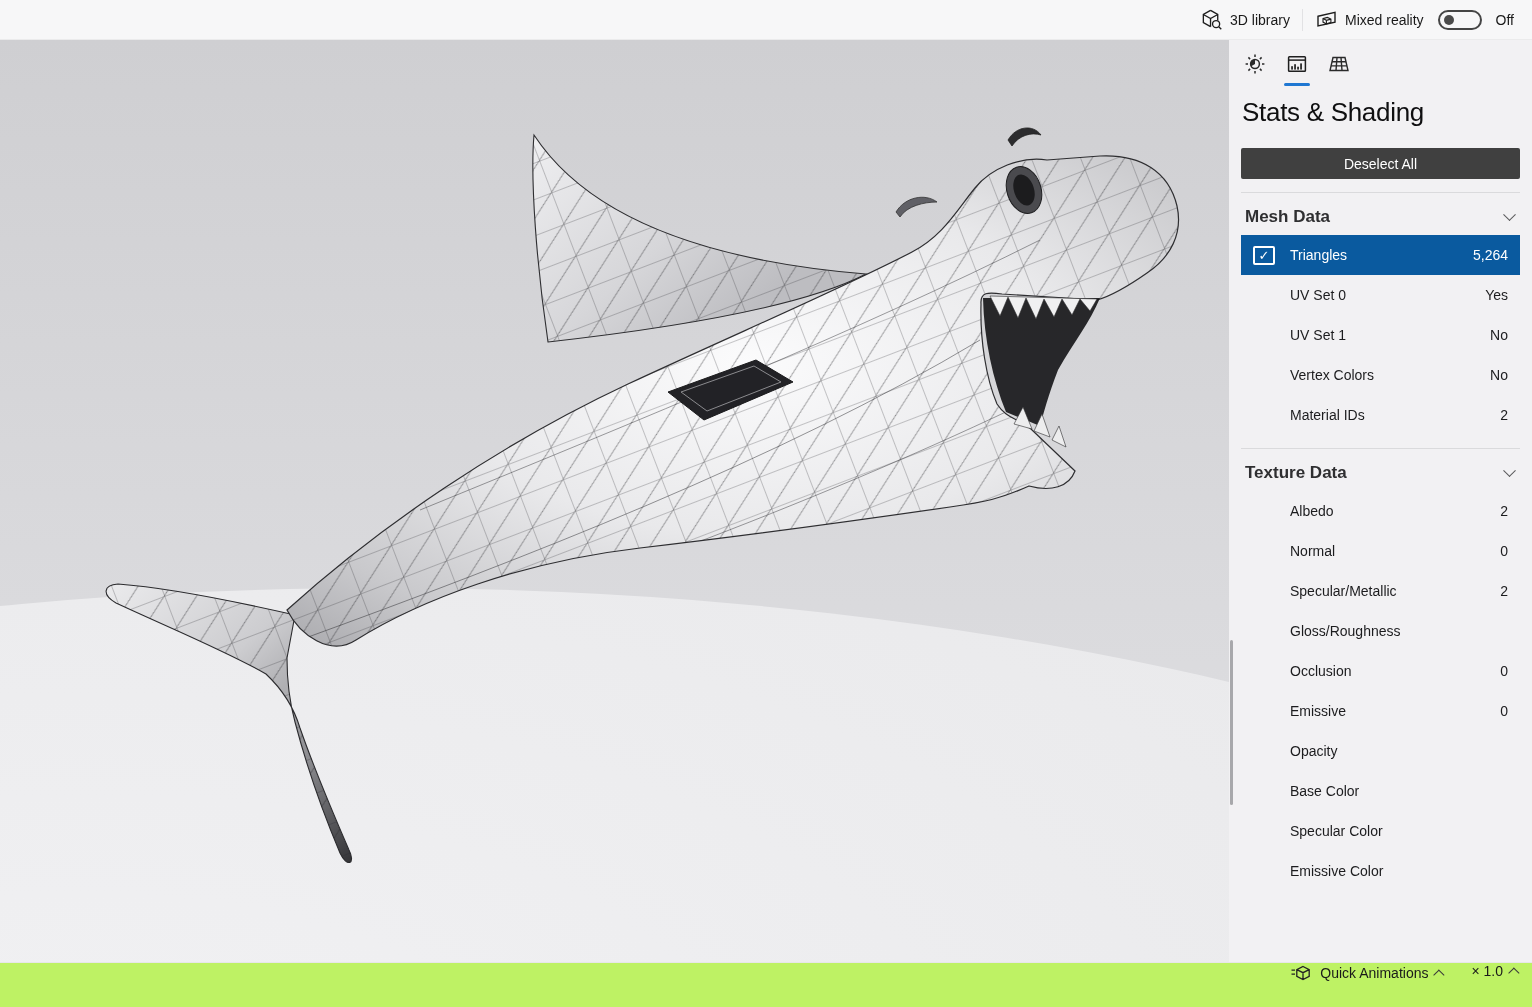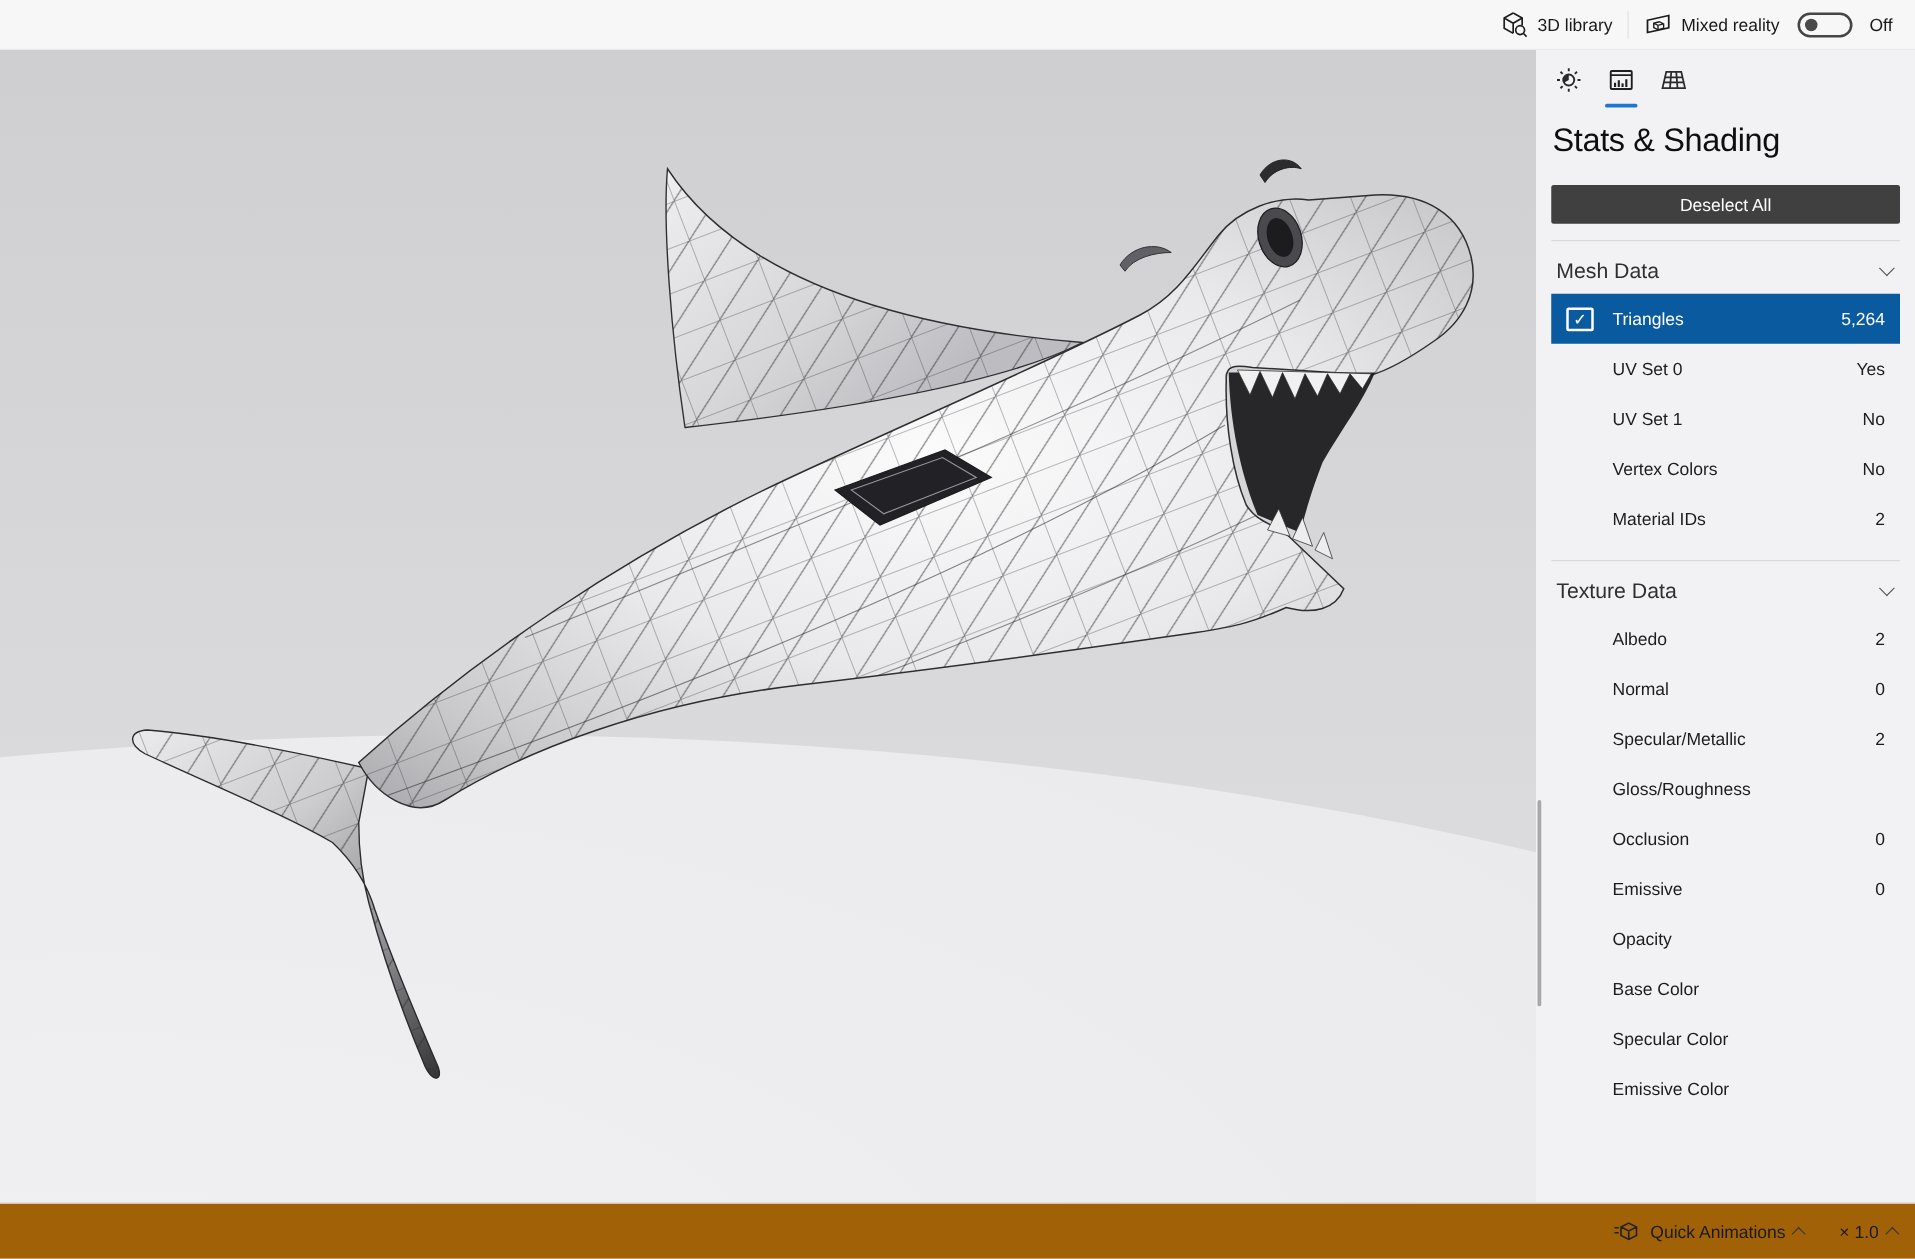--- a/index.html
+++ b/index.html
@@ -42,37 +42,37 @@
     letter-spacing:-0.3px; margin:11px 0 0 1px; }
 
   .deselect { display:block; width:100%; height:31px; margin:20px 0 9px 0;
     background:#404040; color:#ffffff; font-size:14px;
     font-family:"Liberation Sans", sans-serif;
     border:none; border-radius:2px; cursor:default; }
 
   .divider { height:1px; background:#dadadc; margin-top:13px; }
 
   .sec-header { display:flex; align-items:center; justify-content:space-between;
-    padding:14px 6px 8px 4px; font-size:17px; color:#2f2f31; cursor:default; }
+    padding:14px 6px 8px 4px; font-size:17px; color:#2f2f31; cursor:default;font-weight:bold; }
   .chev-down { width:9px; height:9px; border-right:1.5px solid #5a5a5c;
     border-bottom:1.5px solid #5a5a5c; transform:rotate(45deg) translate(-2px,-2px); }
 
   .row { height:40px; display:flex; align-items:center;
     padding:0 12px; font-size:14px; color:#1c1c1e; cursor:default; }
   .row.selected { background:#0a5a9f; color:#ffffff; }
   .check { width:22px; height:19px; margin-right:15px; flex:0 0 auto;
     display:flex; align-items:center; justify-content:center;
     font-size:13px; line-height:1; }
   .check.on { border:2px solid #ffffff; border-radius:2px; color:#ffffff; }
   .row-label { white-space:nowrap; }
   .row-value { margin-left:auto; white-space:nowrap; }
 
   
-  .bottombar { height:45px; background:#a16207; border-top:1px solid #e7e7e9;
-    display:flex; justify-content:flex-end; align-items:center;
+  .bottombar { height:45px; background:#bef264; border-top:1px solid #e7e7e9;
+    display:flex; justify-content:flex-end; align-items:flex-start;
     gap:26px; padding-right:12px; font-size:14px; color:#1a1a1a; flex:0 0 auto; }
   .bottom-group { display:flex; align-items:center; gap:9px; cursor:default; }
   .chev-up { width:8px; height:8px; border-left:1.6px solid #3a3a3a;
     border-top:1.6px solid #3a3a3a; transform:rotate(45deg) translateY(3px); }
 </style>
 </head>
 <body>
 
 <div class="app">
 

